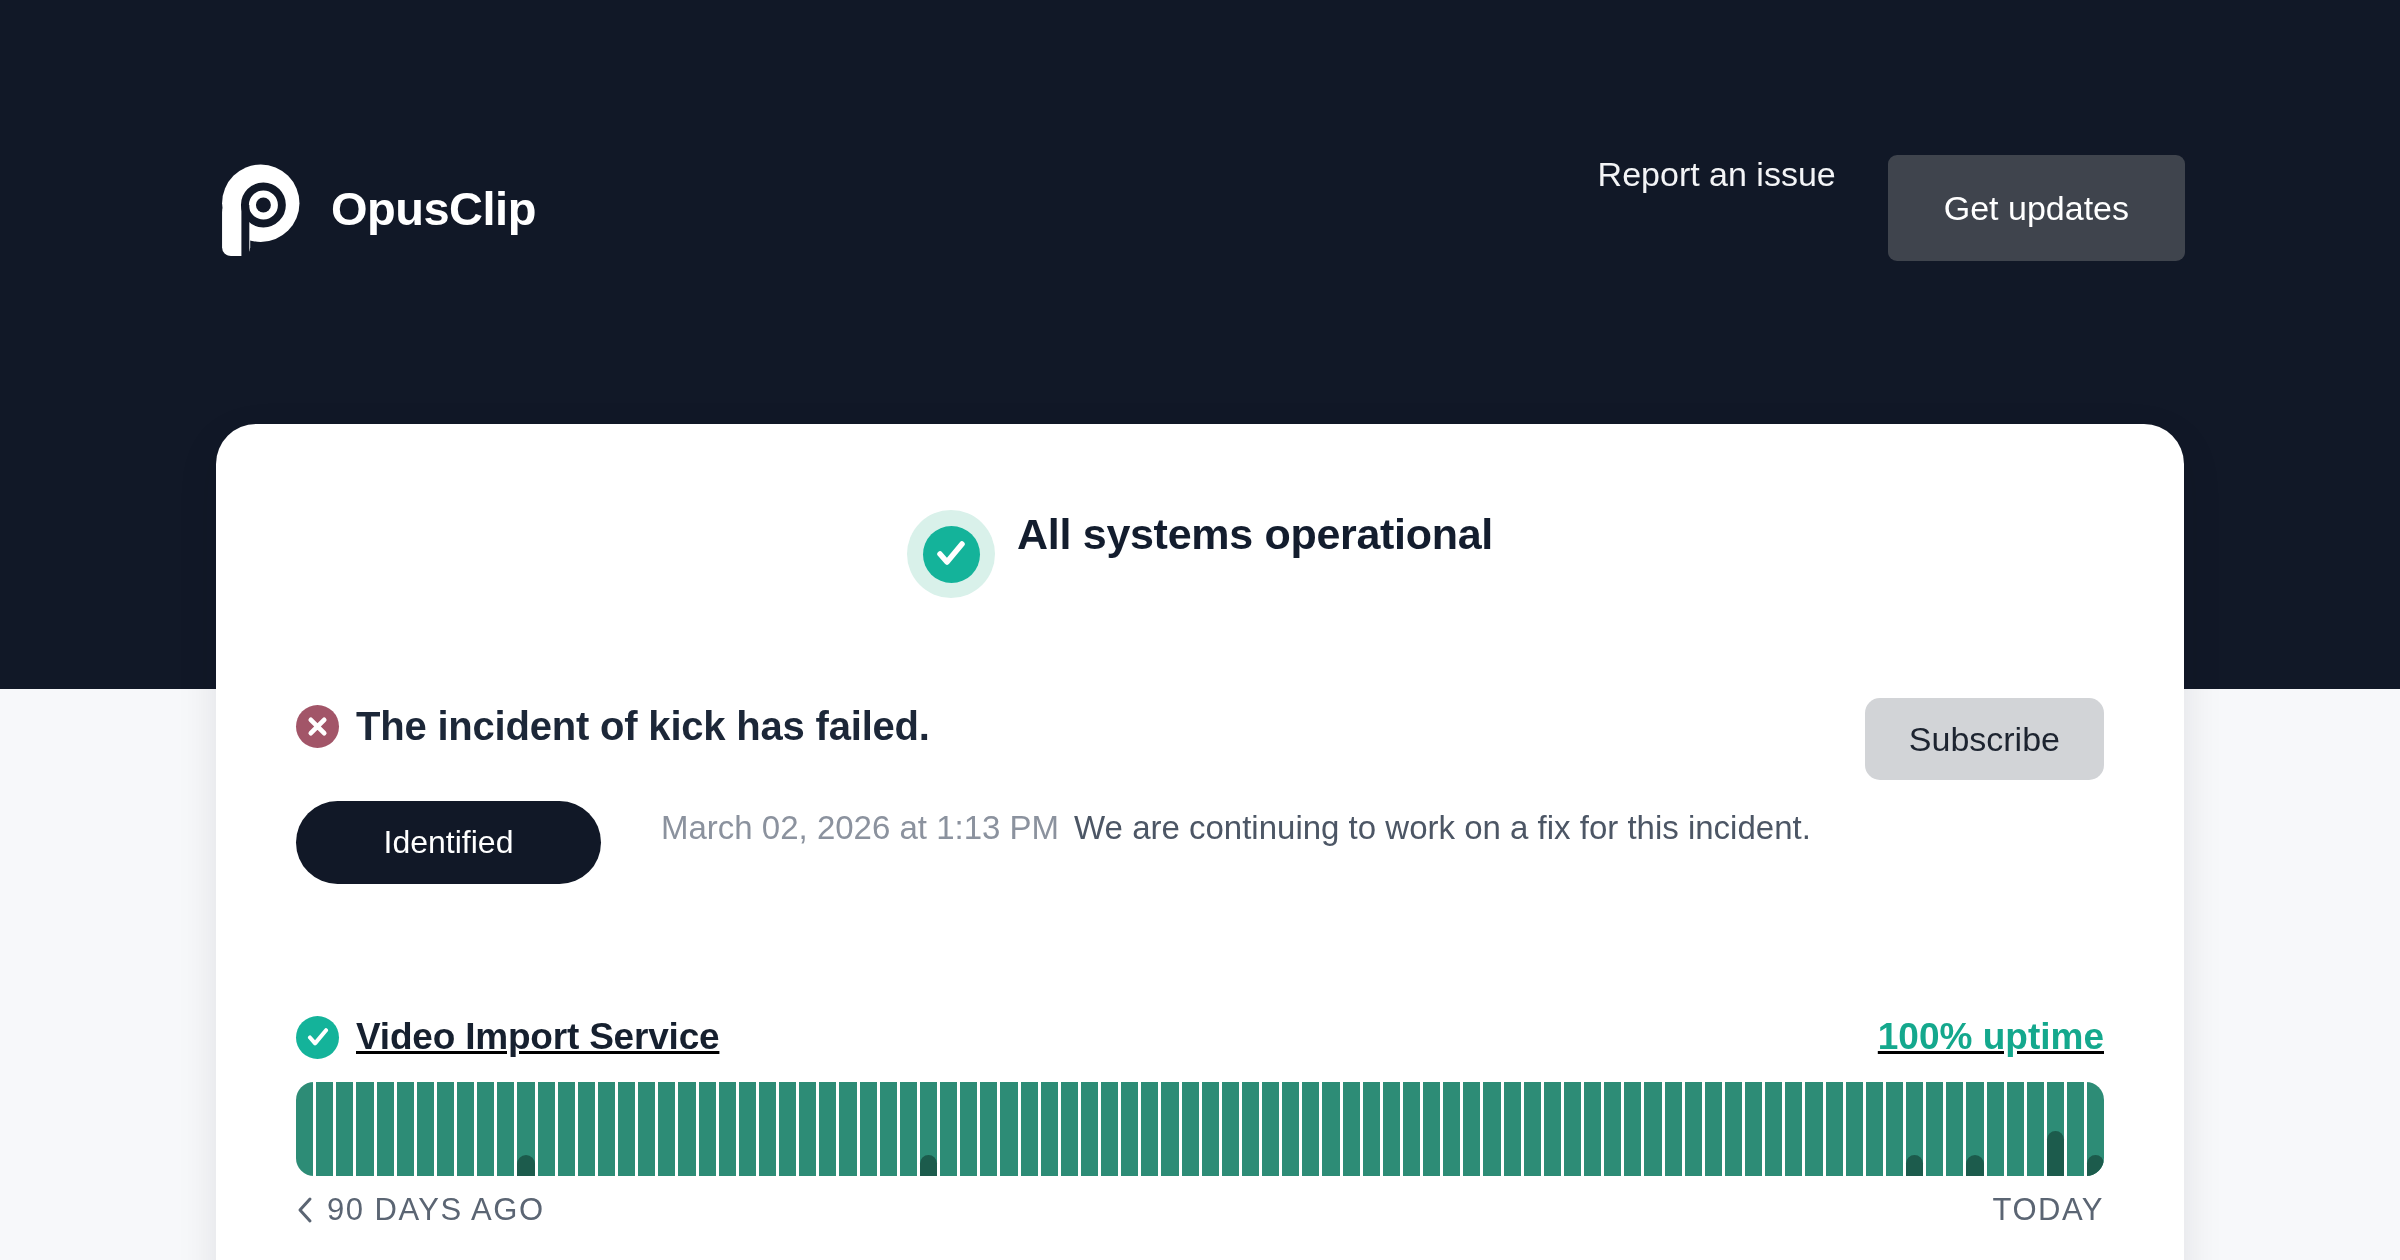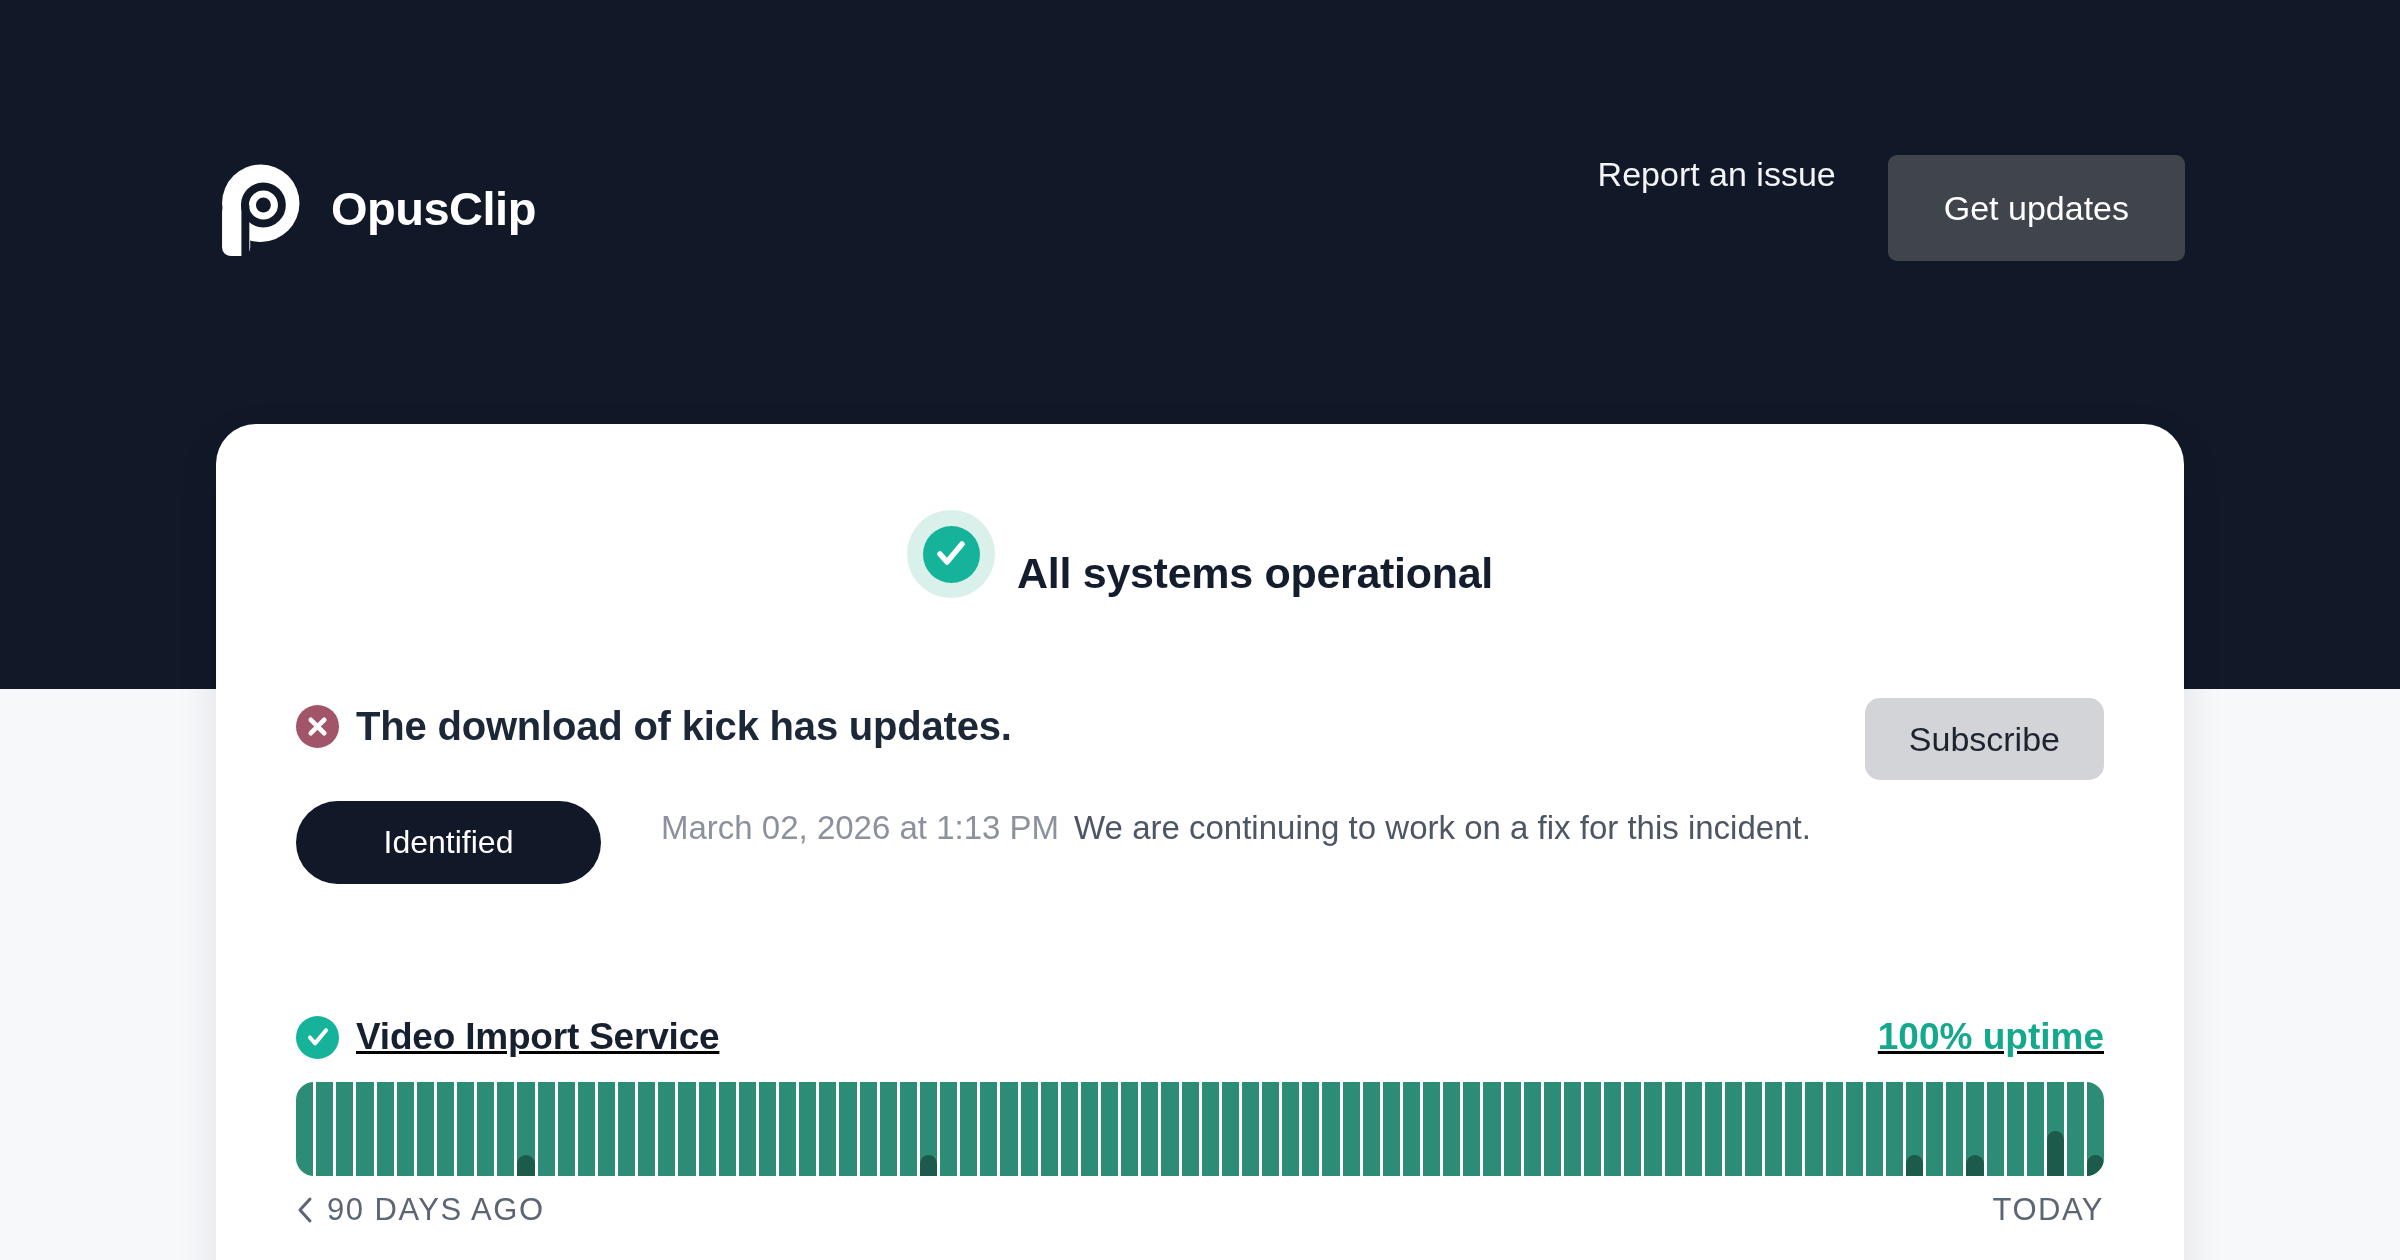--- a/index.html
+++ b/index.html
@@ -34,21 +34,21 @@
   .brand-name{color:#ffffff;font-size:47px;font-weight:800;letter-spacing:-0.5px;}
   .topnav{display:flex;gap:52px;}
   .report-link{color:#f3f4f6;font-size:34px;text-decoration:none;cursor:pointer;}
   .get-updates{background:var(--btn-dark);color:#ffffff;font-size:34px;font-family:inherit;
     border:none;border-radius:9px;height:106px;padding:0 56px;cursor:pointer;}
   
   .card{position:absolute;left:216px;top:424px;width:1968px;height:1000px;
     background:#ffffff;border-radius:40px;box-shadow:0 14px 40px rgba(10,16,30,.10);
     padding:86px 80px 0 80px;box-sizing:border-box;z-index:2;}
   
-  .status-banner{display:flex;align-items:flex-end;justify-content:center;gap:22px;}
+  .status-banner{display:flex;align-items:flex-start;justify-content:center;gap:22px;}
   .halo{width:88px;height:88px;border-radius:50%;background:var(--mint);
     display:flex;align-items:center;justify-content:center;flex:0 0 auto;}
   .halo-inner{width:57px;height:57px;border-radius:50%;background:var(--teal);
     display:flex;align-items:center;justify-content:center;}
   .status-title{margin:0;font-size:43px;font-weight:700;color:var(--ink);letter-spacing:-0.3px;}
   
   .incident-head{margin-top:74px;display:flex;align-items:center;}
   .x-circle{width:43px;height:43px;border-radius:50%;background:var(--rose);flex:0 0 auto;
     display:flex;align-items:center;justify-content:center;margin-right:17px;}
   .incident-title{margin:0;font-size:40px;font-weight:700;color:#1c2738;letter-spacing:-0.2px;flex:1;}
@@ -115,21 +115,21 @@
     <h1 class="status-title">All systems operational</h1>
   </div>
 
   <section>
     <div class="incident-head">
       <span class="x-circle">
         <svg width="21" height="21" viewBox="0 0 22 22">
           <path d="M4 4 L18 18 M18 4 L4 18" stroke="#ffffff" stroke-width="5" stroke-linecap="round"></path>
         </svg>
       </span>
-      <h2 class="incident-title">The download of kick has updates.</h2>
+      <h2 class="incident-title">The incident of kick has failed.</h2>
       <button class="subscribe-btn">Subscribe</button>
     </div>
     <div class="incident-meta">
       <span class="badge-pill">Identified</span>
       <div class="meta-text">
         <div class="timestamp">March 02, 2026 at 1:13 PM</div>
         <div class="message">We are continuing to work on a fix for this incident.</div>
       </div>
     </div>
   </section>

